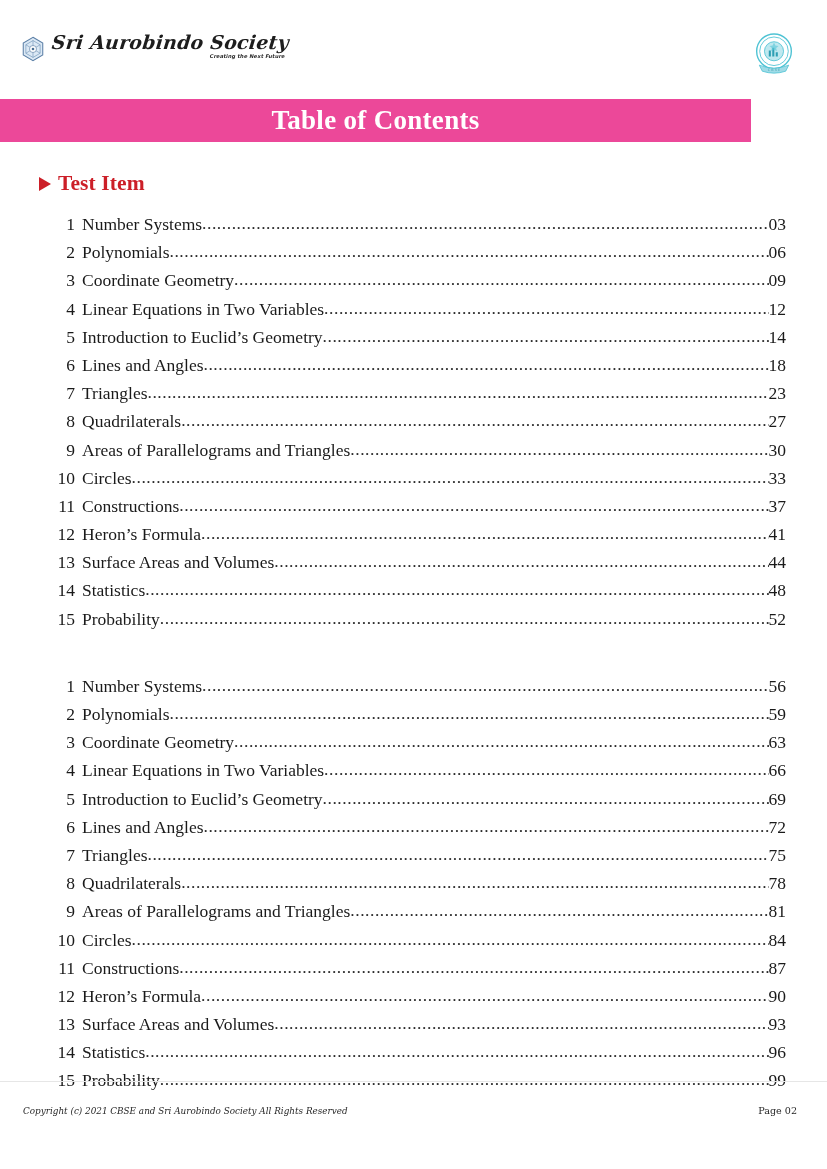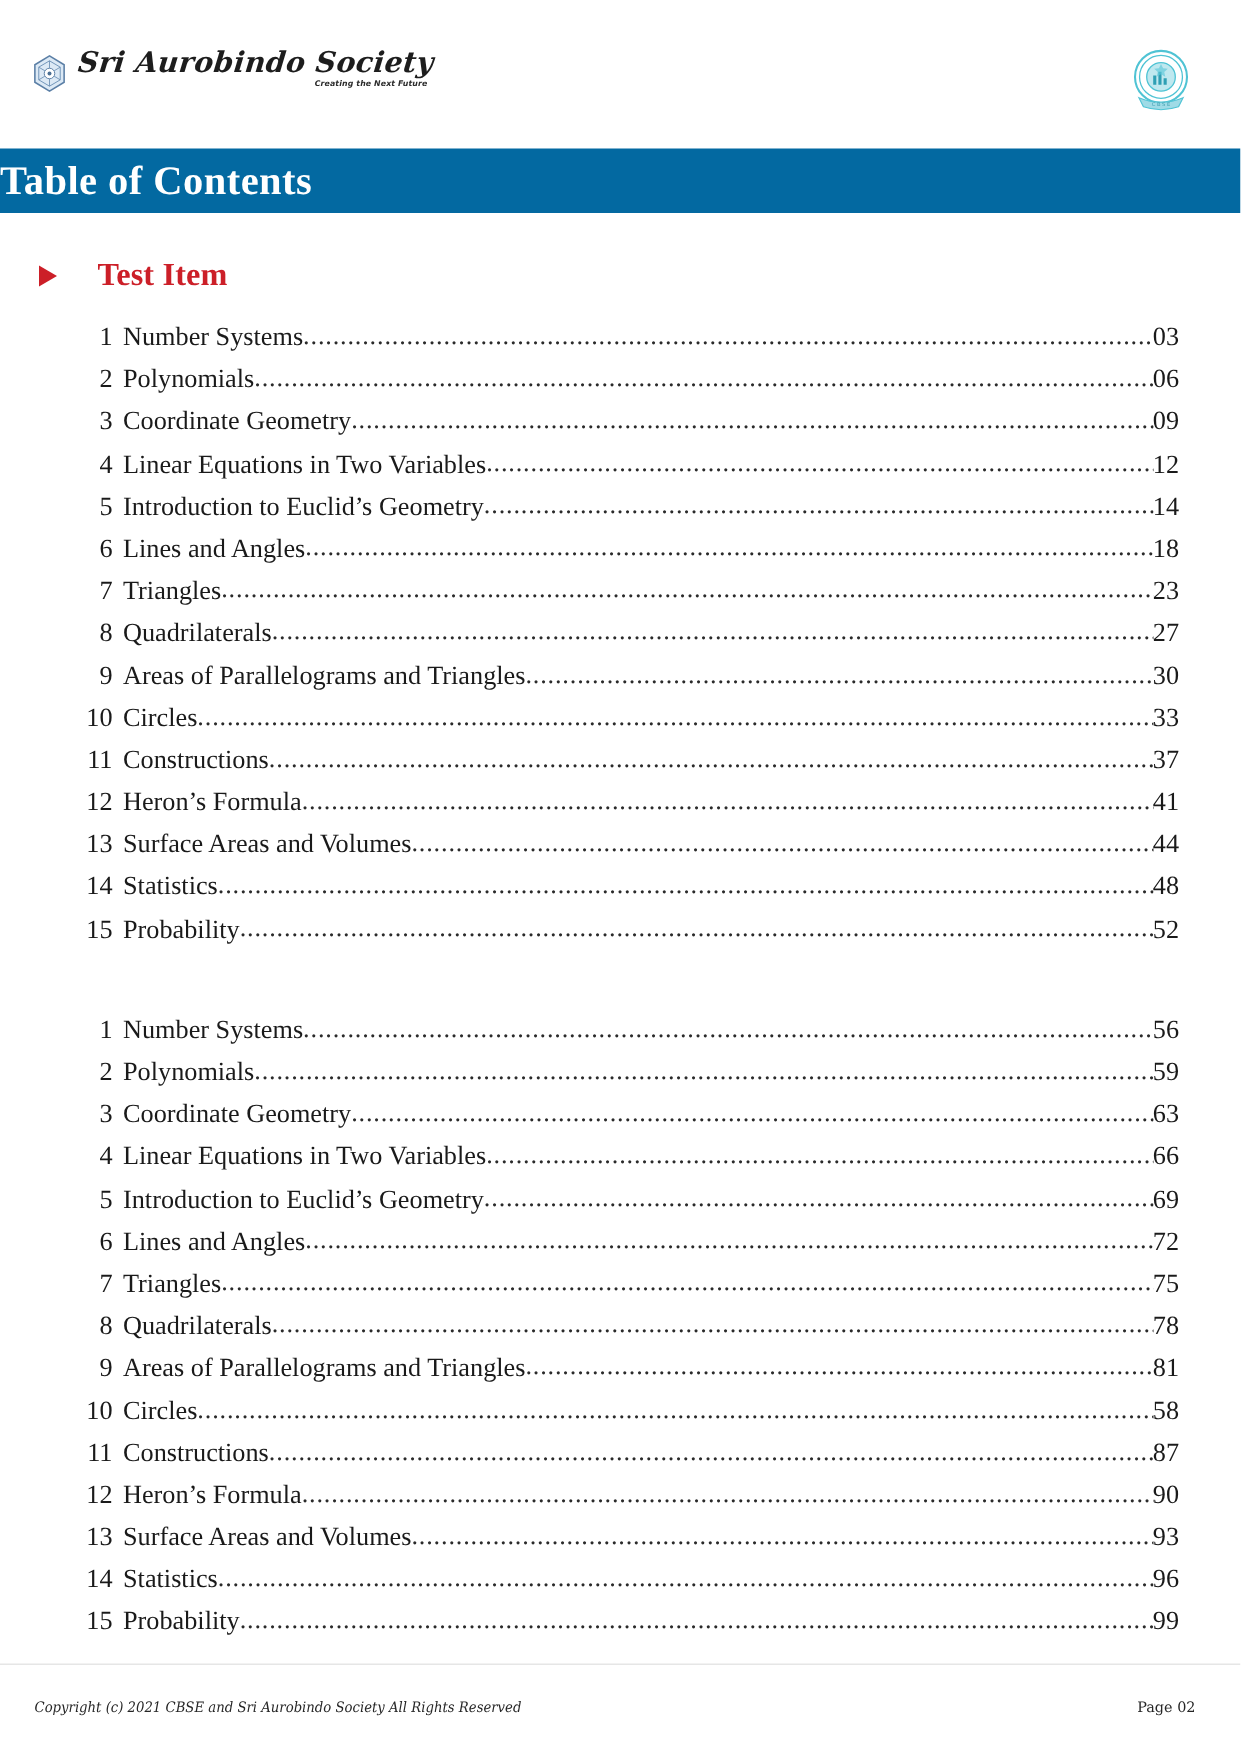--- a/index.html
+++ b/index.html
@@ -72,25 +72,26 @@
     top: 27px;
     width: 52px;
     height: 52px;
   }
 
   
   .title-banner {
     position: absolute;
     left: 0;
     top: 99px;
-    width: 827px;
+    width: 751px;
     height: 43px;
-    background: #0369a1;
+    background: #ec4899;
     display: flex;
     align-items: center;
+    justify-content: center;
   }
   .title-banner-text {
     color: #ffffff;
     font-family: "Liberation Serif", "DejaVu Serif", serif;
     font-weight: 700;
     font-size: 27px;
     letter-spacing: 0.3px;
   }
 
   
@@ -102,22 +103,22 @@
   }
   .toc-section {
     padding: 0;
   }
   .toc-section.section-test-item { margin-top: 29px; }
   .toc-section.section-scoring-key { margin-top: 39px; }
 
   .section-heading {
     display: flex;
     align-items: center;
-    gap: 27px;
-    margin-left: 26px;
+    gap: 7px;
+    margin-left: 39px;
     margin-bottom: 14px;
   }
   .section-marker {
     width: 0;
     height: 0;
     border-left: 12px solid #cc1f28;
     border-top: 7.5px solid transparent;
     border-bottom: 7.5px solid transparent;
     flex: 0 0 auto;
   }
@@ -172,21 +173,21 @@
     white-space: nowrap;
     text-align: left;
   }
 
   
   .page-footer {
     position: absolute;
     left: 0;
     bottom: 0;
     width: 827px;
-    height: 60px;
+    height: 88px;
     text-decoration: underline;
   }
   .footer-rule {
     position: absolute;
     left: 0;
     top: 0;
     width: 827px;
     height: 1px;
     background: #e6e6e6;
   }
@@ -410,21 +411,21 @@
         <li class="toc-entry">
           <span class="entry-index">9</span>
           <span class="entry-label">Areas of Parallelograms and Triangles</span>
           <span class="entry-leader">............................................................................................................................................</span>
           <span class="entry-page">81</span>
         </li>
         <li class="toc-entry">
           <span class="entry-index">10</span>
           <span class="entry-label">Circles</span>
           <span class="entry-leader">............................................................................................................................................</span>
-          <span class="entry-page">58</span>
+          <span class="entry-page">84</span>
         </li>
         <li class="toc-entry">
           <span class="entry-index">11</span>
           <span class="entry-label">Constructions</span>
           <span class="entry-leader">............................................................................................................................................</span>
           <span class="entry-page">87</span>
         </li>
         <li class="toc-entry">
           <span class="entry-index">12</span>
           <span class="entry-label">Heron’s Formula</span>

